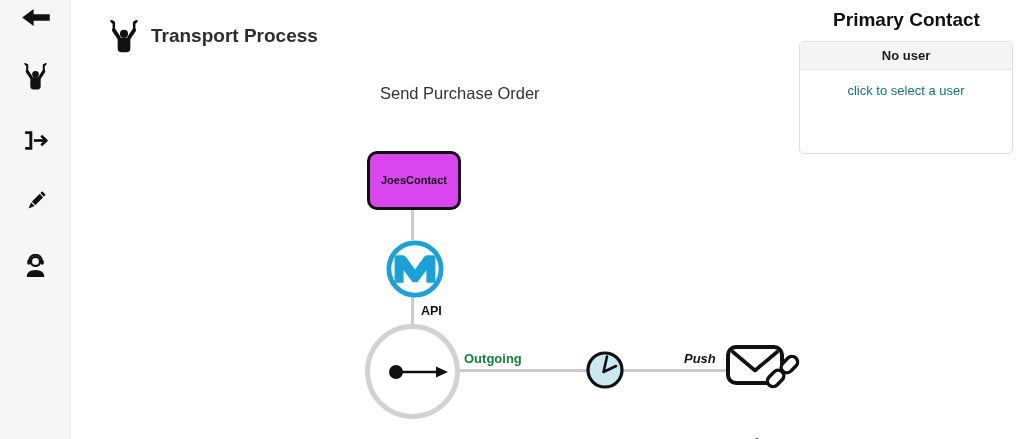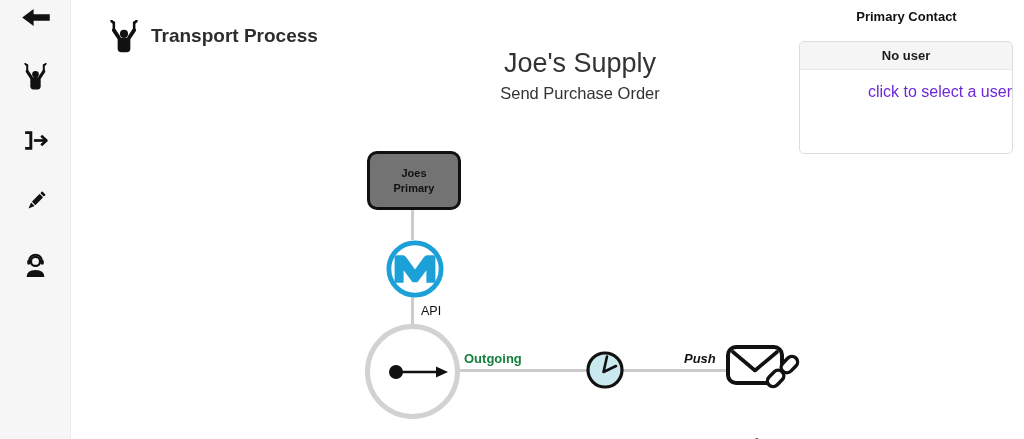--- a/index.html
+++ b/index.html
@@ -40,66 +40,66 @@
     font-size: 19px; font-weight: bold; color: #2d2d2d; text-align: right;
   }
 
   
   .process-title {
     position: absolute; left: 380px; top: 48px; width: 400px;
     text-align: center; font-size: 27px; color: #333;
   }
   .process-subtitle {
     position: absolute; left: 380px; top: 84px; width: 400px;
-    text-align: center; font-size: 16.5px; color: #333;
+    font-size: 16.5px; color: #333;
   }
 
   
   .pc-title {
     position: absolute; left: 799px; top: 9px; width: 215px;
-    text-align: center; font-size: 13px; font-weight: bold; color: #111;
+    text-align: center; font-size: 19px; font-weight: bold; color: #111;
   }
   .pc-card {
     position: absolute; left: 799px; top: 41px; width: 214px; height: 113px;
     background: #fff;
     border: 1px solid #ddd;
     border-radius: 5px;
     cursor: pointer;
     overflow: hidden;
   }
   .pc-card-header {
     height: 28px; line-height: 28px;
     background: #f5f5f5;
     border-bottom: 1px solid #e8e8e8;
     text-align: center;
     font-size: 13px; font-weight: bold; color: #1a1a1a;
   }
   .pc-card-body {
     padding-top: 13px;
-    text-align: right;
-    font-size: 16px; color: #6d28d9;
+    text-align: center;
+    font-size: 13px; color: #0f766e;
   }
 
   
   .connector { position: absolute; background: #cccccc; z-index: 0; }
   .node-box {
     position: absolute; left: 367px; top: 151px;
     width: 94px; height: 59px;
     border: 3px solid #101010; border-radius: 10px;
-    background: #737373;
-    display: flex; flex-direction: column;
+    background: #d946ef;
+    display: flex; flex-direction: row;
     align-items: center; justify-content: center;
     font-size: 11px; font-weight: bold; color: #111;
     line-height: 1.35; text-align: center;
     cursor: pointer; z-index: 1;
   }
   .mule-logo { position: absolute; left: 385px; top: 239px; cursor: pointer; z-index: 1; }
   .api-label {
     position: absolute; left: 421px; top: 304px;
-    font-size: 12.5px; font-weight: normal; color: #111;
+    font-size: 12.5px; font-weight: bold; color: #111;
   }
   .big-circle {
     position: absolute; left: 365px; top: 324px;
     width: 95px; height: 95px;
     border: 5px solid #d2d2d2; border-radius: 50%;
     background: #fff; cursor: pointer; z-index: 1;
   }
   .big-circle svg { position: absolute; left: 18px; top: 33px; }
   .outgoing-label {
     position: absolute; left: 464px; top: 351px;
@@ -190,36 +190,35 @@
         <path d="M23.8 0.8 L22 2.6 M22 2 V8" stroke-width="2"></path>
         <path d="M6 8 L10 14" stroke-width="3"></path>
         <path d="M22 8 L18 14" stroke-width="3"></path>
       </g>
       <circle cx="14" cy="10.8" r="3.2" fill="#111"></circle>
       <path d="M9 15 Q14 12.2 19 15 L19 22.5 Q19 25.5 16 25.5 H12 Q9 25.5 9 22.5 Z" fill="#111"></path>
     </svg>
   </div>
   <h1 class="app-header-title">Transport Process</h1>
 
-  <div class="process-title">Joe's Supply</div>
   <div class="process-subtitle">Send Purchase Order</div>
 
   <div class="pc-title">Primary Contact</div>
   <div class="pc-card">
     <div class="pc-card-header">No user</div>
     <div class="pc-card-body">click to select a user</div>
   </div>
 
   <div class="connector" style="left:411px; top:209px; width:3px; height:31px"></div>
   <div class="connector" style="left:411px; top:297px; width:3px; height:29px"></div>
   <div class="connector" style="left:459px; top:369px; width:270px; height:3px"></div>
 
   <div class="node-box">
     <span>Joes</span>
-    <span>Primary</span>
+    <span>Contact</span>
   </div>
 
   <div class="mule-logo">
     <svg width="60" height="60" viewBox="0 0 100 100">
       <circle cx="50" cy="50" r="43.5" fill="#fff" stroke="#1BA0D8" stroke-width="8"></circle>
       <path d="M16 73 V31 Q16 27 20 27 H30 Q33 27 35 30 L50 51 L65 30 Q67 27 70 27 H80 Q84 27 84 31 V73 H69 V52 L54 72 H46 L31 52 V73 Z" fill="#1BA0D8"></path>
     </svg>
   </div>
   <div class="api-label">API</div>
 

